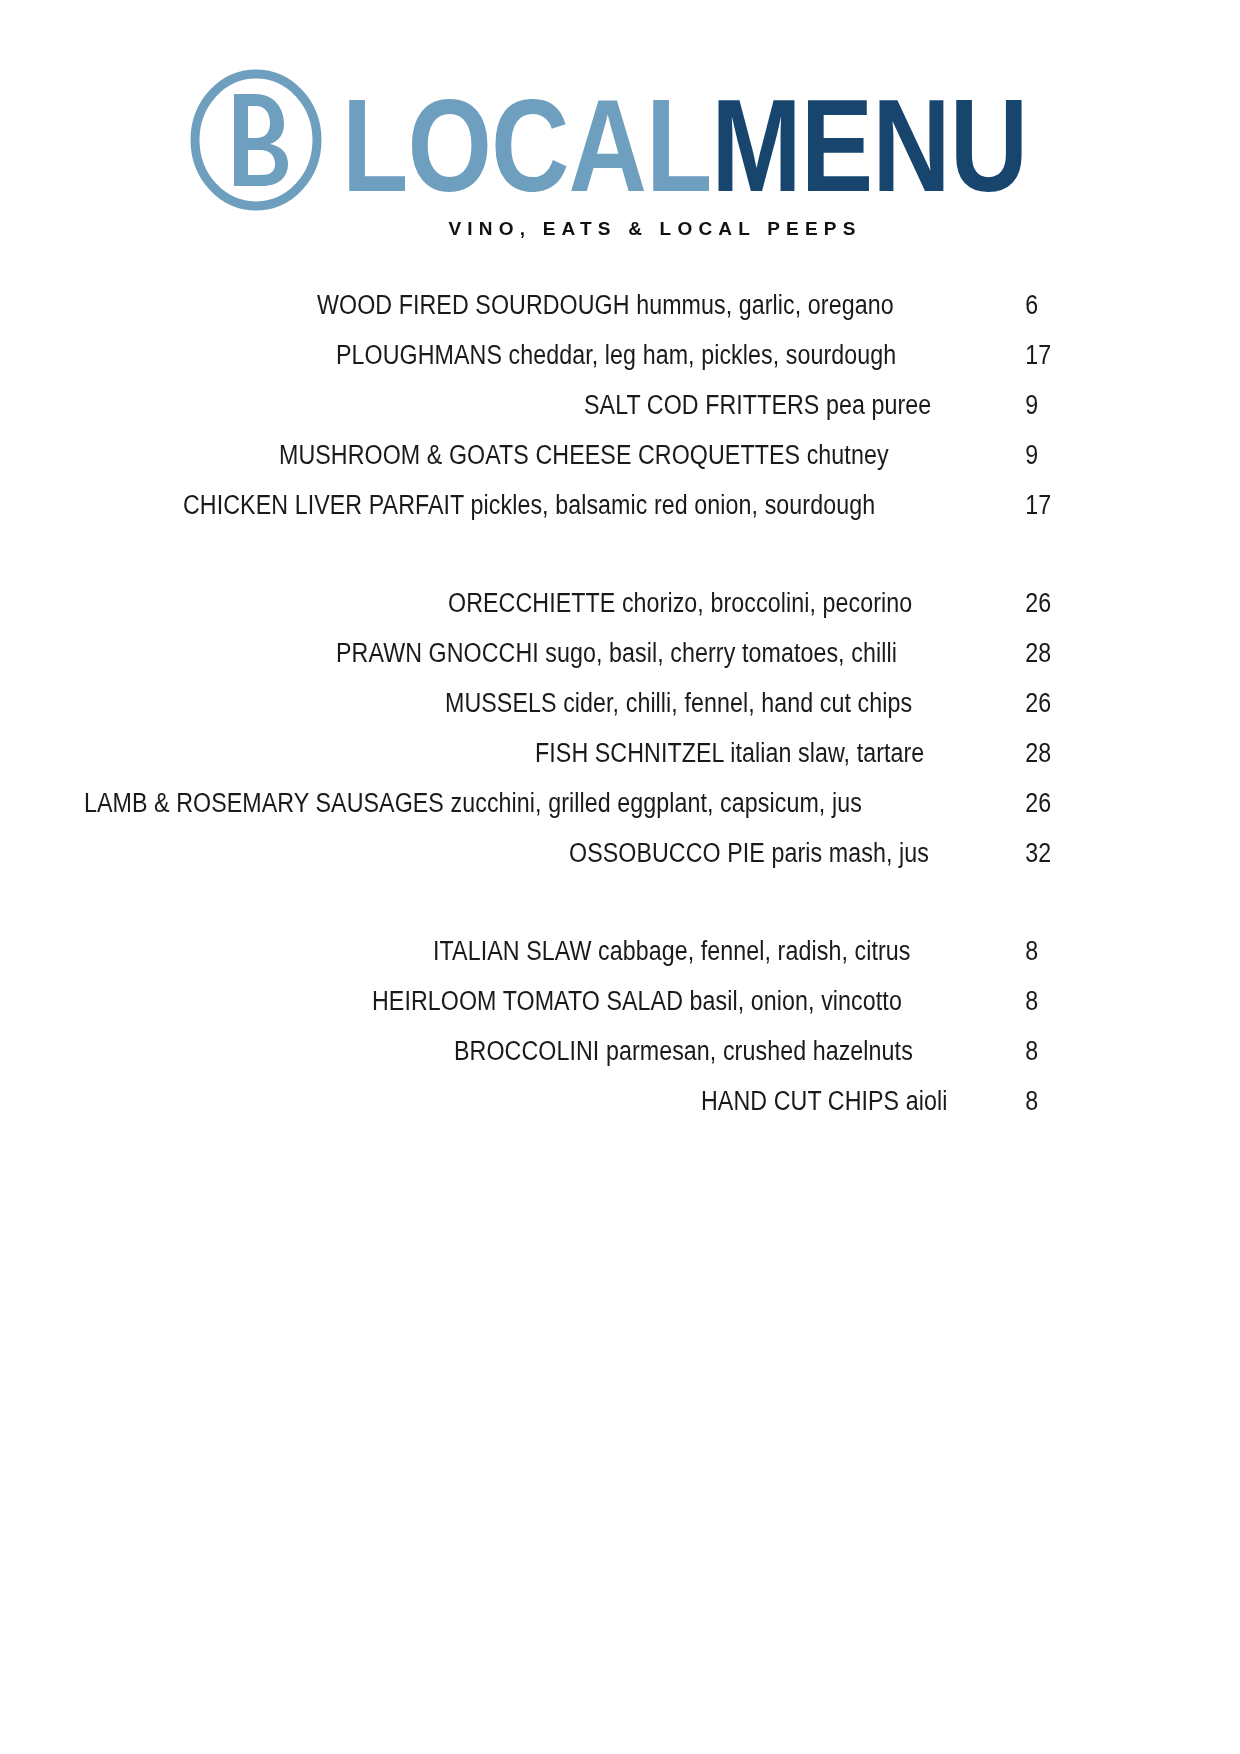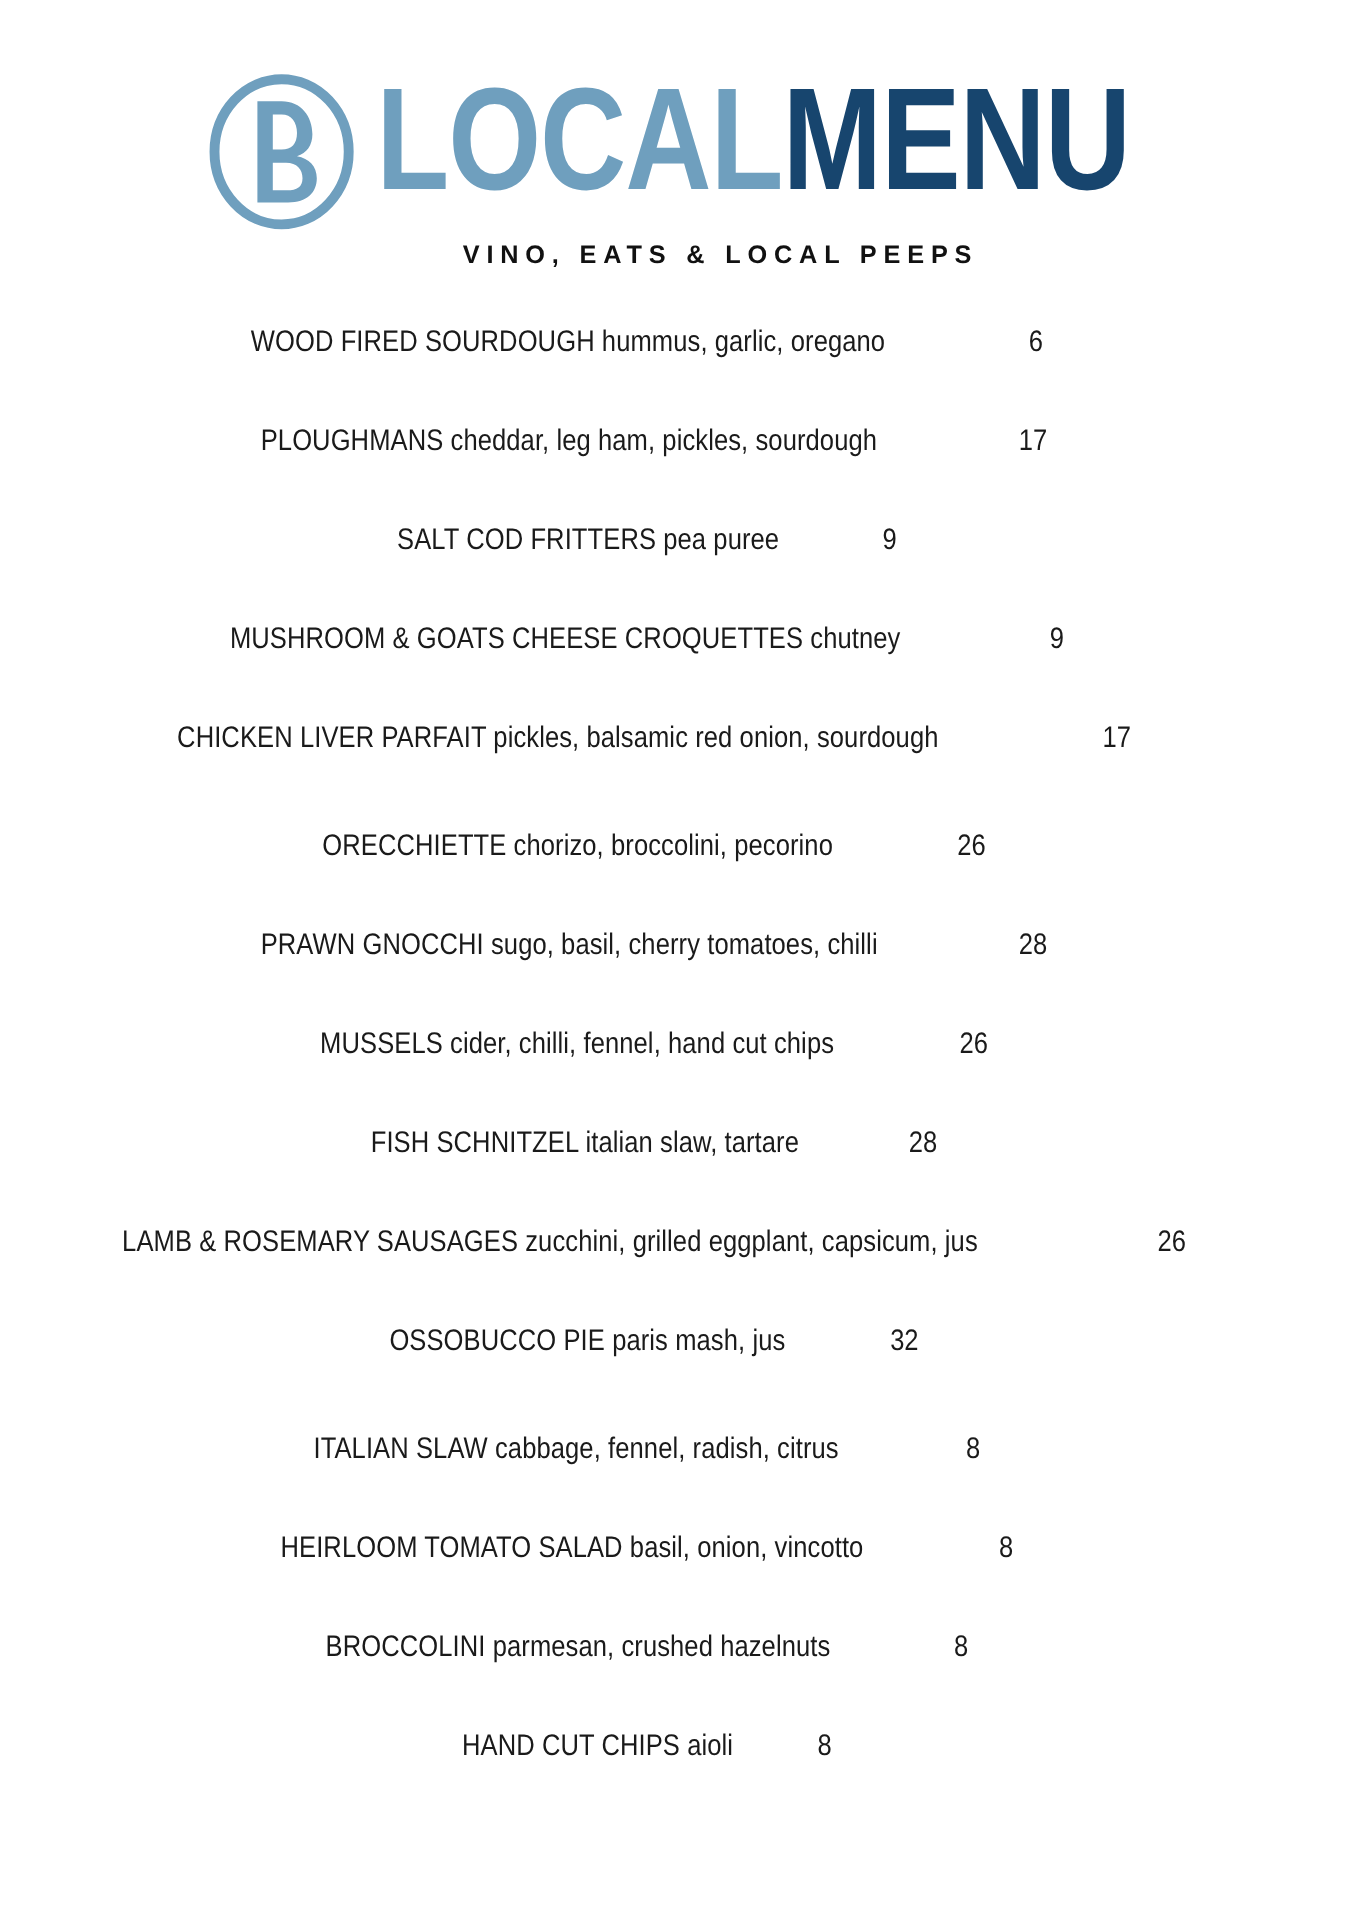--- a/index.html
+++ b/index.html
@@ -22,21 +22,21 @@
     position: relative;
     width: 1240px;
     padding-top: 62px;
     display: flex;
     flex-direction: column;
     align-items: center;
   }
 
   .logo-row {
     display: flex;
-    align-items: center;
+    align-items: flex-end;
     justify-content: center;
     height: 150px;
     margin-left: -6px;
   }
 
   .logo-mark {
     width: 140px;
     height: 144px;
     flex: 0 0 auto;
     position: relative;
@@ -57,45 +57,44 @@
     transform: scaleY(1.18) scaleX(0.97);
     transform-origin: left bottom;
   }
 
   .wordmark .w-local { color: #6f9fbe; }
   .wordmark .w-menu  { color: #17456e; }
 
   .tagline {
     font-family: "Liberation Sans", sans-serif;
     font-weight: 700;
-    font-size: 23px;
+    font-size: 19px;
     letter-spacing: 6.2px;
     color: #111111;
     margin-top: 6px;
     margin-left: 70px;
     white-space: nowrap;
   }
 
   
   .menu {
     width: 1240px;
     padding: 0 132px 0 138px;
     margin-top: 52px;
   }
 
   .section { width: 100%; }
   .section + .section { margin-top: 48px; }
 
   .menu-row {
     display: flex;
     align-items: baseline;
-    justify-content: center;
+    justify-content: flex-end;
     height: 50px;
     width: 100%;
-    margin-top: 40px;
   }
 
   .row-text {
     font-family: "Liberation Sans Narrow", "Liberation Sans", sans-serif;
     font-size: 27px;
     line-height: 1;
     color: #1a1a1a;
     white-space: nowrap;
     transform: scaleX(0.86);
     transform-origin: left center;

